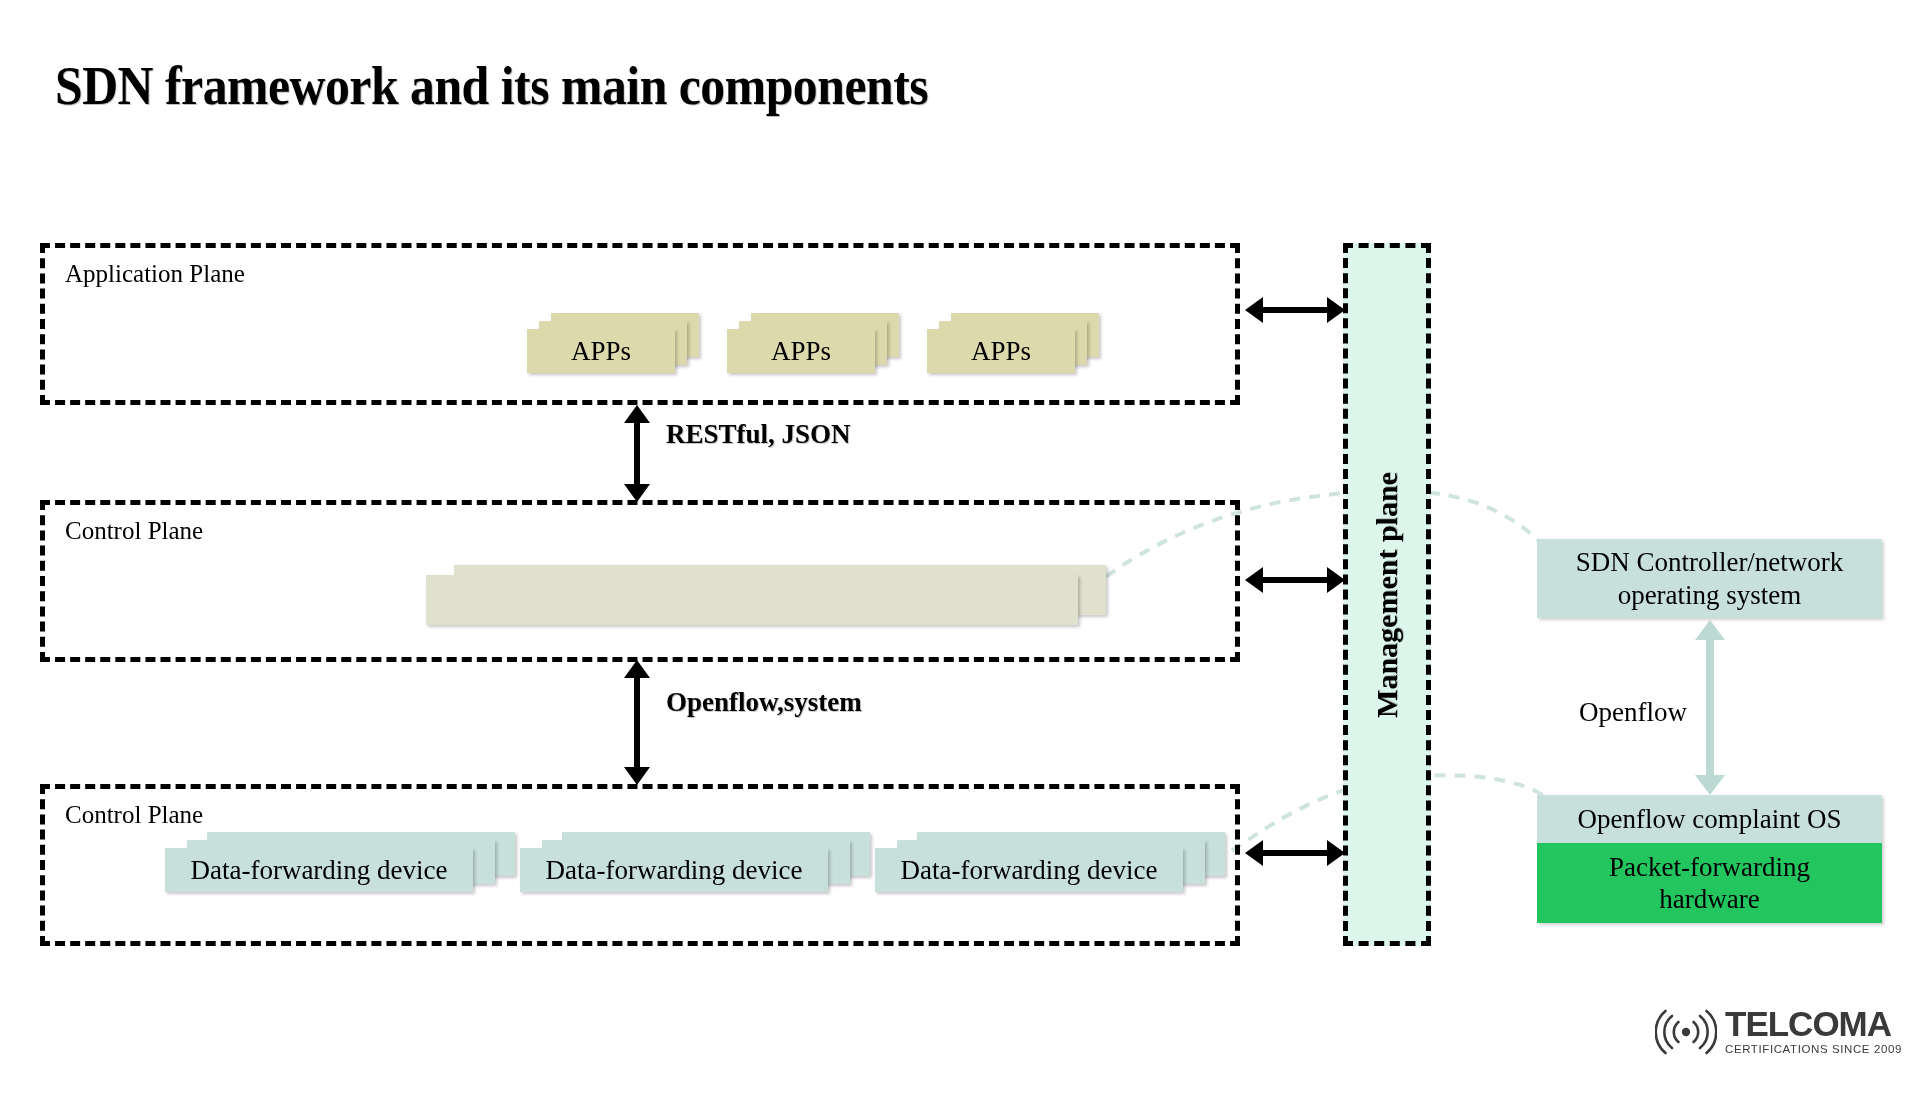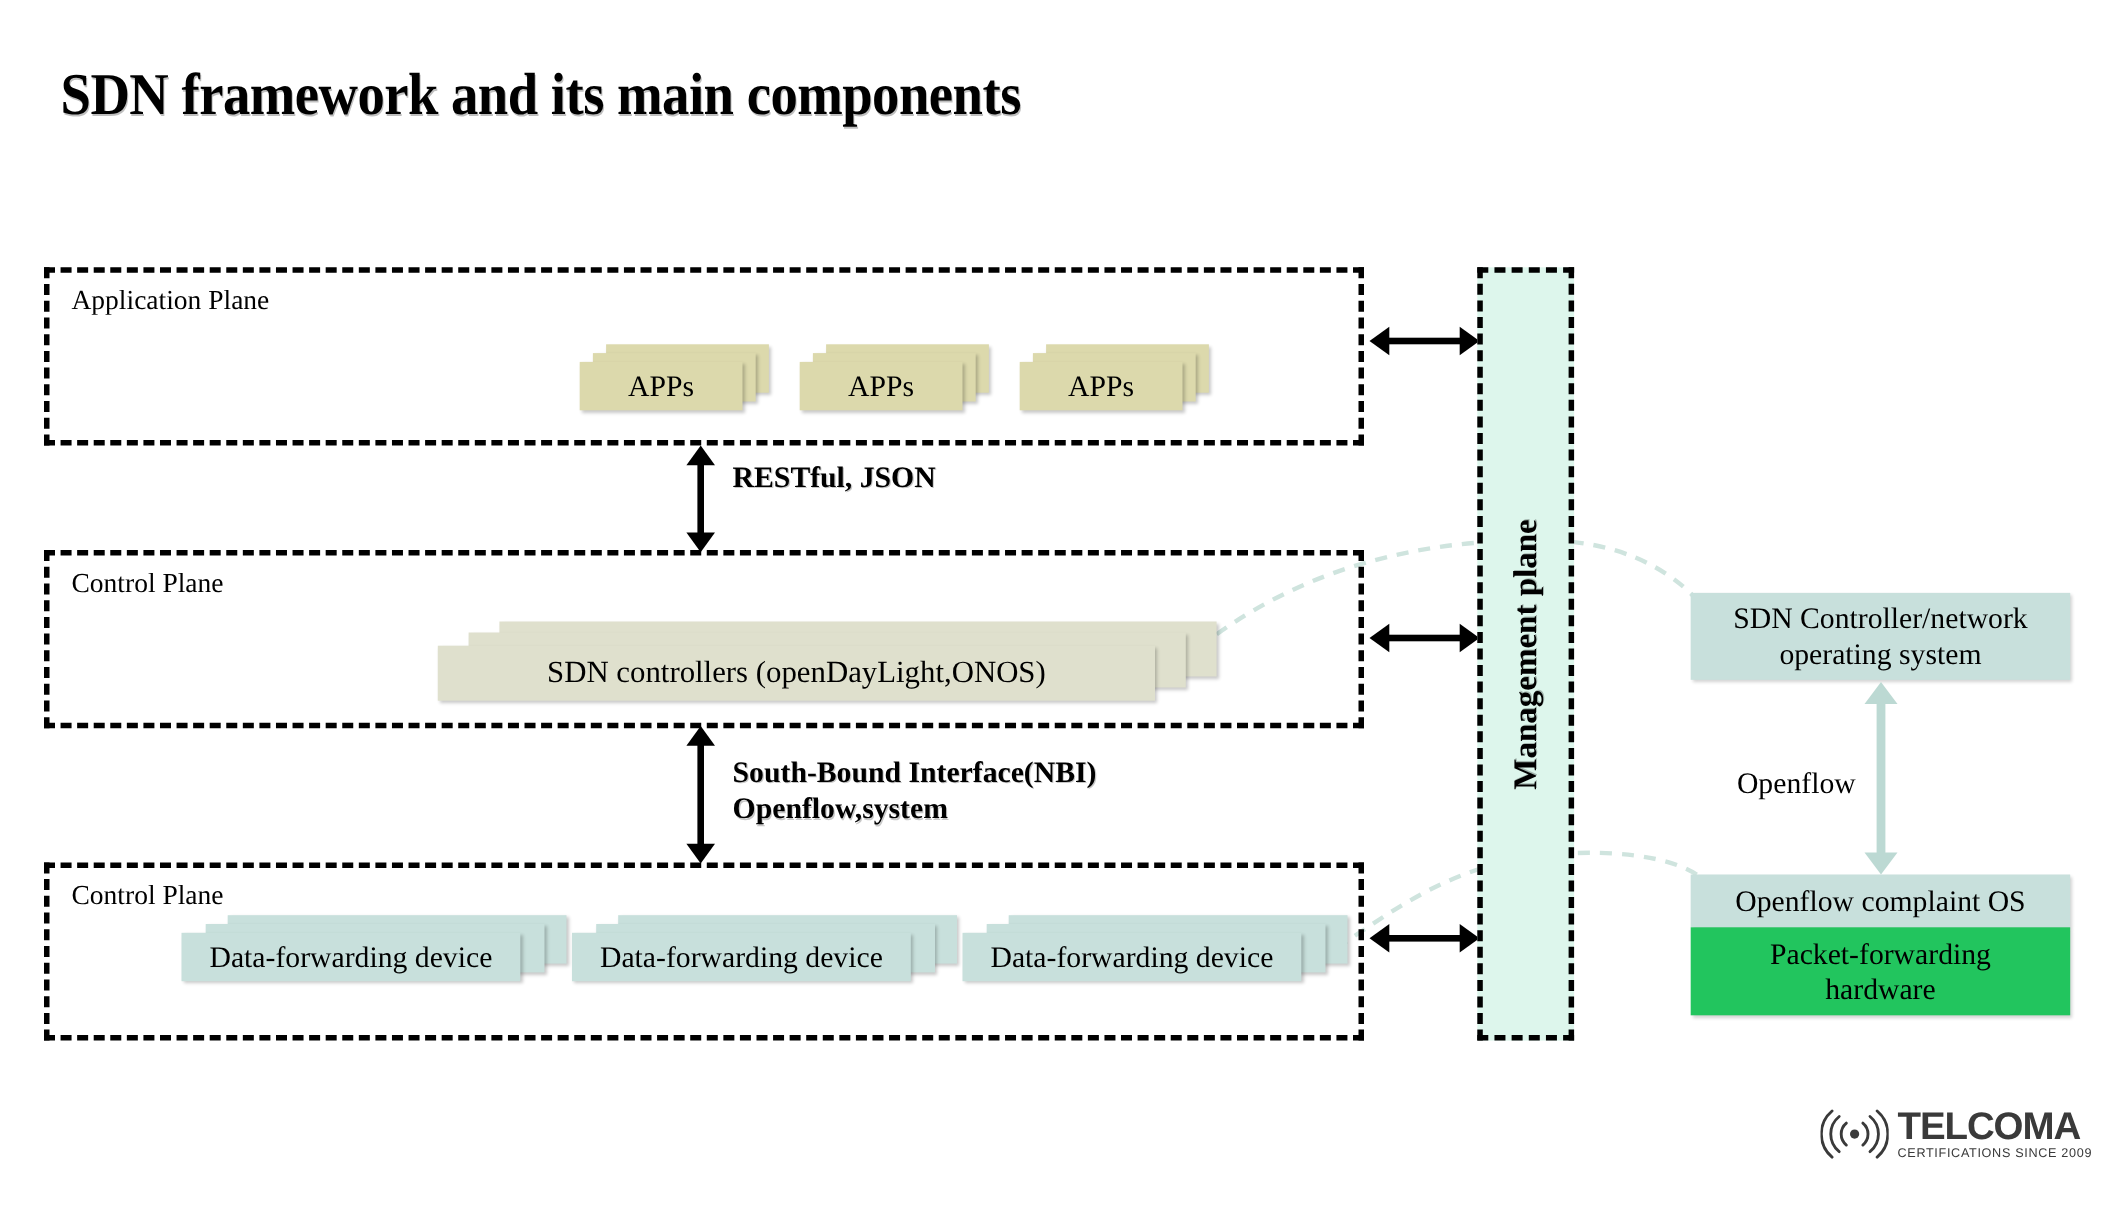--- a/index.html
+++ b/index.html
@@ -242,21 +242,21 @@
     width: 1920px; height: 1097px;
     pointer-events: none;
   }
 
   
   #telcoma-logo {
     position: absolute;
     left: 1655px;
     top: 1006px;
     display: flex;
-    align-items: center;
+    align-items: flex-end;
     gap: 8px;
   }
   #telcoma-wordmark { display: flex; flex-direction: column; line-height: 1; }
   #telcoma-name {
     font-family: "Liberation Sans", "DejaVu Sans", sans-serif;
     font-size: 35px;
     font-weight: bold;
     letter-spacing: -1px;
     color: #3a3a3a;
   }
@@ -307,30 +307,28 @@
   <div>RESTful, JSON</div>
 </div>
 
 <div class="plane-box" id="control-plane">
   <span class="plane-label">Control Plane</span>
 </div>
 
 <div class="stack" id="sdn-controller-stack">
   <div class="layer l3"></div>
   <div class="layer l2"></div>
-  <div class="layer l1 top">SDN controllers (openDayLight,ONOS)</div>
 </div>
 
 <div class="v-arrow" id="arrow-sbi">
   <div class="shaft"></div>
   <div class="head-t"></div>
   <div class="head-b"></div>
 </div>
 <div class="iface-label" id="sbi-label">
-  <div>South-Bound Interface(NBI)</div>
   <div>Openflow,system</div>
 </div>
 
 <div class="plane-box" id="data-plane">
   <span class="plane-label">Control Plane</span>
 </div>
 
 <div class="stack dfd-stack" id="dfd-stack-1">
   <div class="layer l3"></div>
   <div class="layer l2"></div>

